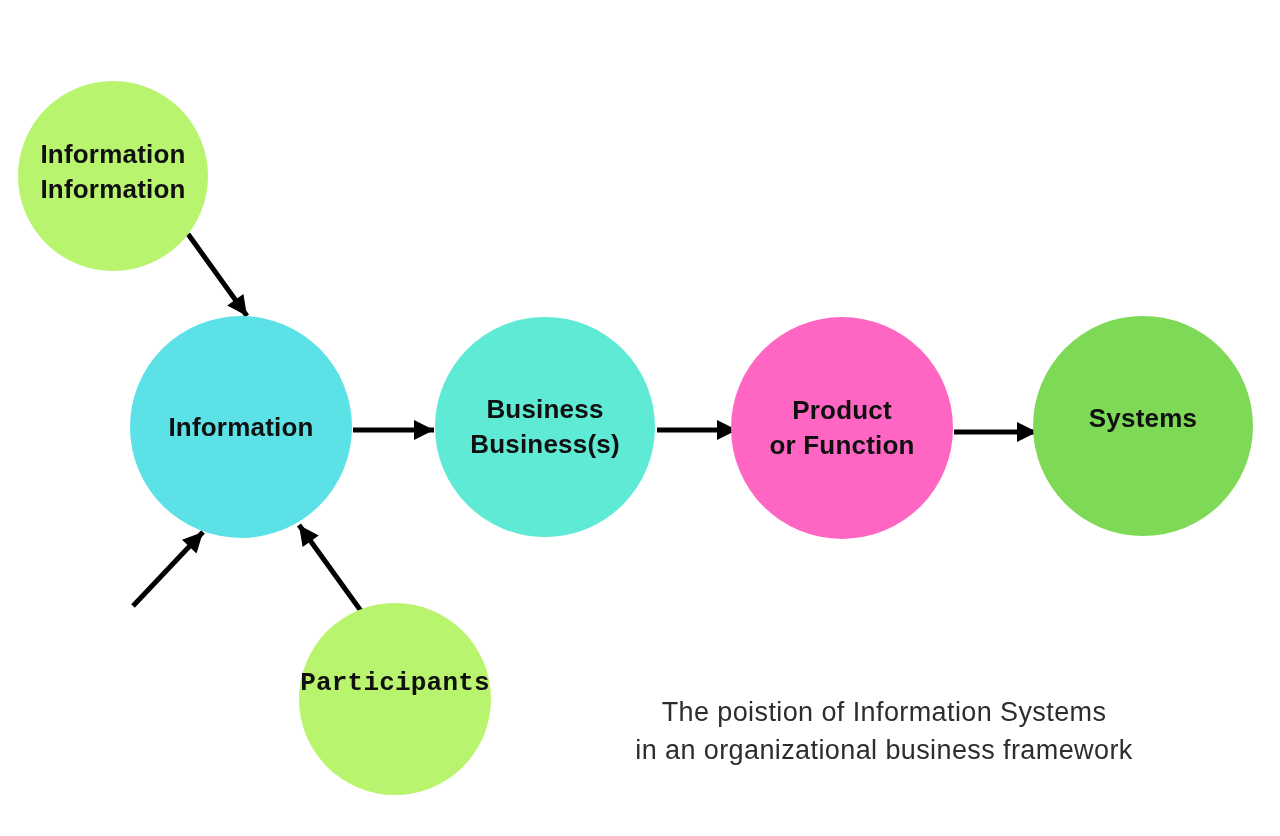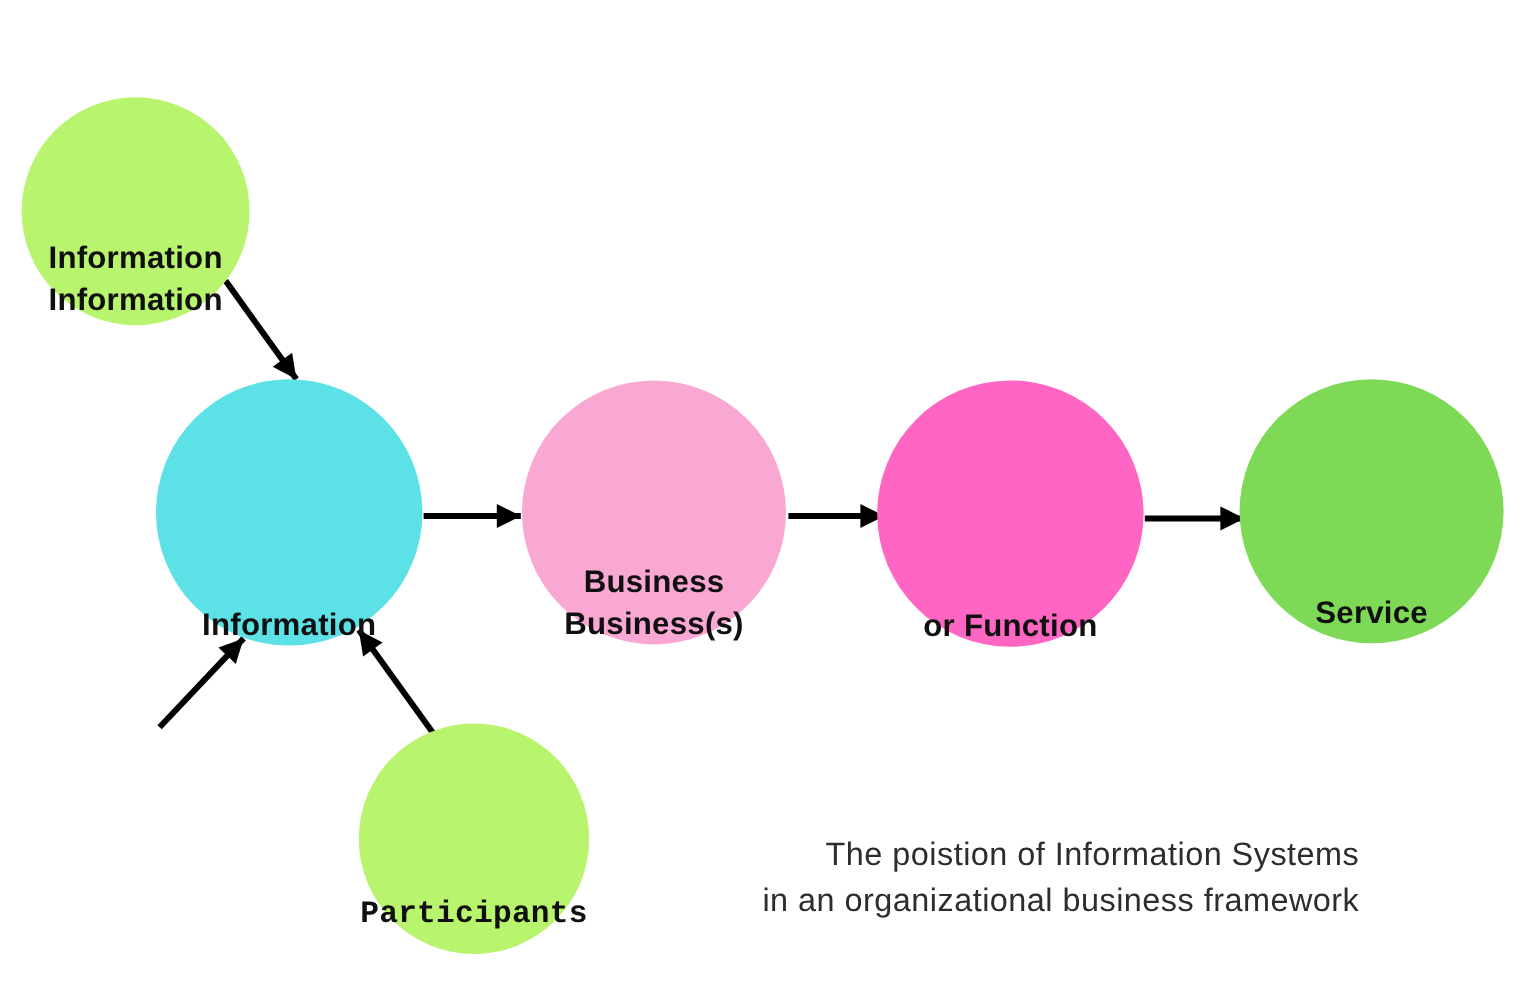--- a/index.html
+++ b/index.html
@@ -20,39 +20,39 @@
     left: 0;
     top: 0;
     width: 100%;
     height: 100%;
     pointer-events: none;
   }
   .node {
     position: absolute;
     border-radius: 50%;
     display: flex;
-    align-items: flex-end;
+    align-items: center;
     justify-content: center;
     text-align: center;
   }
   .node-label {
     font-weight: bold;
     font-size: 26px;
     line-height: 35px;
     color: #101010;
     letter-spacing: 0.2px;
   }
   .node-label span { display: block; }
   .node-label span:empty { display: none; }
   .caption {
     position: absolute;
     left: 884px;
     top: 693px;
     transform: translateX(-50%);
-    text-align: right;
+    text-align: center;
     font-size: 27px;
     line-height: 38px;
     font-weight: 400;
     color: #2d2d2d;
     letter-spacing: 0.4px;
     white-space: nowrap;
   }
 </style>
 </head>
 <body>
@@ -79,36 +79,37 @@
       <span>Information</span>
     </div>
   </div>
 
   <div class="node" style="left: 130px; top: 316px; width: 222px; height: 222px; background: rgb(92, 225, 230);">
     <div class="node-label">
       <span>Information</span>
     </div>
   </div>
 
-  <div class="node" style="left: 435px; top: 317px; width: 220px; height: 220px; background: #f9a8d4;">
+  <div class="node" style="left: 435px; top: 317px; width: 220px; height: 220px; background: #5eead4;">
     <div class="node-label">
       <span>Business</span>
       <span>Business(s)</span>
     </div>
   </div>
 
   <div class="node" style="left: 731px; top: 317px; width: 222px; height: 222px; background: rgb(255, 102, 196);">
     <div class="node-label">
+      <span>Product</span>
       <span>or Function</span>
     </div>
   </div>
 
   <div class="node" style="left: 1033px; top: 316px; width: 220px; height: 220px; background: rgb(126, 217, 87);">
     <div class="node-label" style="transform: translateY(-8px);">
-      <span>Service</span>
+      <span>Systems</span>
 
     </div>
   </div>
 
 
   <div class="node" style="left: 299px; top: 603px; width: 192px; height: 192px; background: rgb(185, 244, 110);">
     <div class="node-label" style="transform: translateY(-16px); font-family: Liberation Mono, monospace;">
       <span>Participants</span>
 
     </div>

